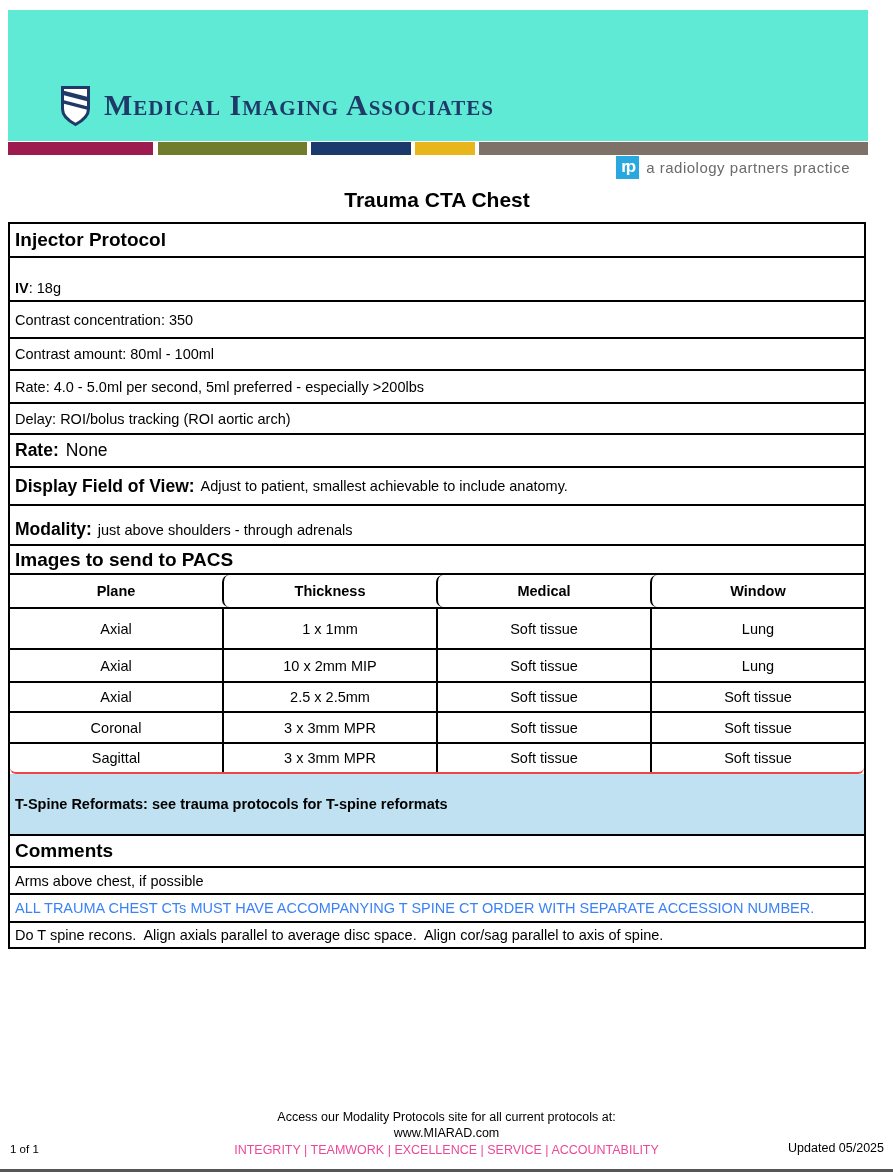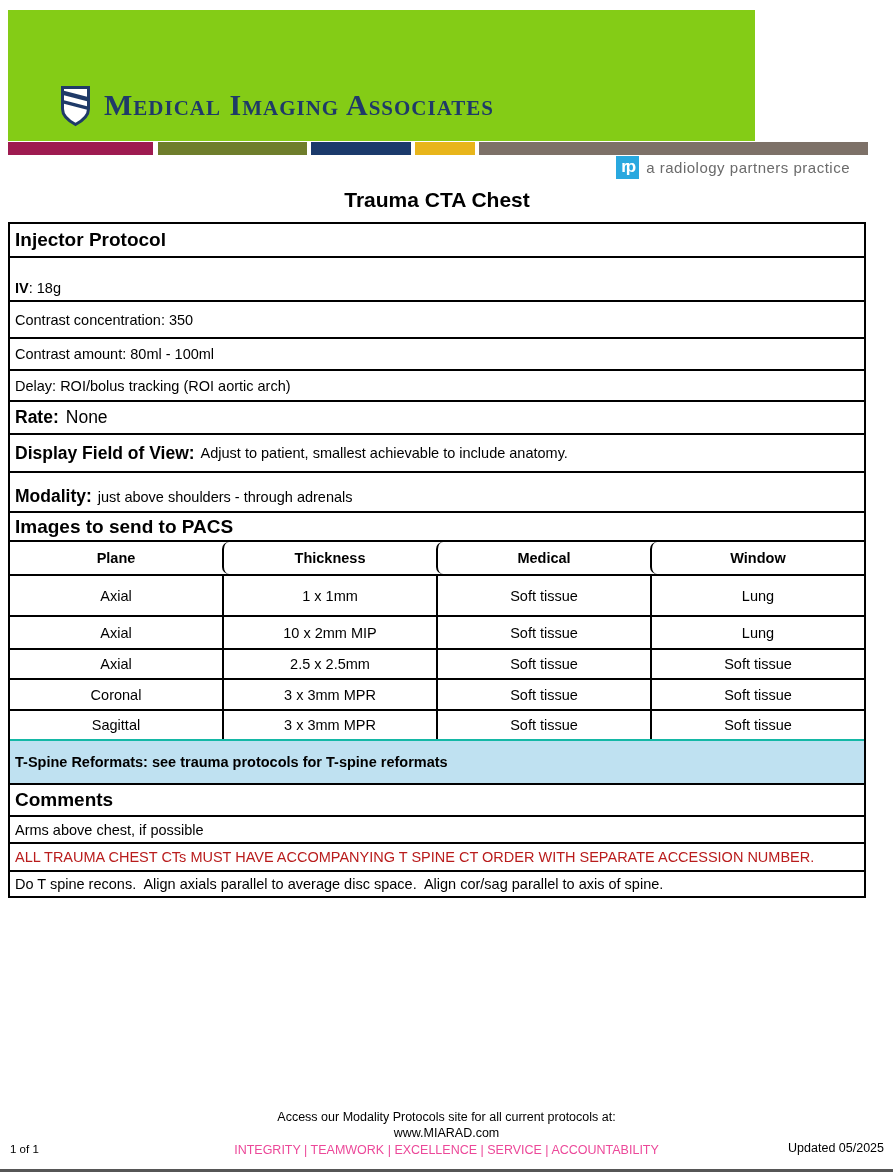--- a/index.html
+++ b/index.html
@@ -8,22 +8,22 @@
     position:relative;
     width:893px; height:1172px;
     font-family:"Liberation Sans", sans-serif;
     color:#000;
     overflow:hidden;
   }
 
   
   .masthead {
     position:absolute; left:8px; top:10px;
-    width:747px; height:131px;
-    background:#84cc16;
+    width:860px; height:131px;
+    background:#5eead4;
   }
   .logo-row {
     position:absolute; left:52px; bottom:10px;
     display:flex; align-items:center; gap:13px;
   }
   .brand-name {
     font-family:"Liberation Serif", serif;
     font-variant:small-caps;
     font-weight:bold;
     font-size:30px;
@@ -88,59 +88,59 @@
   .h-injector { height:34px; }
   .h-iv       { height:44px; }
   .h-conc     { height:37px; }
   .h-amt      { height:32px; }
   .h-rate     { height:33px; }
   .h-delay    { height:31px; }
   .h-oral     { height:33px; }
   .h-dfov     { height:38px; }
   .h-cov      { height:40px; }
   .h-pacs     { height:29px; }
-  .h-tspine   { height:44px; }
+  .h-tspine   { height:62px; }
   .h-comments { height:32px; }
   .h-arms     { height:27px; }
   .h-red      { height:28px; }
   .h-dot      { height:24px; }
 
   .sec-head { font-size:19px; font-weight:bold; }
   .big-label { font-size:17.5px; font-weight:bold; }
   .big-value { font-size:17.5px; margin-left:7px; }
   .small-value { font-size:14.5px; margin-left:6px; }
 
   
   .pacs-grid { width:100%; }
   .grid-row {
     display:flex;
     border-bottom:2px solid #000;
   }
-  .grid-row:last-child { border-bottom:2px solid #14b8a6; }
+  .grid-row:last-child { border-bottom:2px solid #ef4444;border-radius:6px; }
   .grid-row .cell {
     flex:1;
     display:flex; align-items:center; justify-content:center;
     text-align:center;
     border-left:2px solid #000;
     font-size:14.5px;
   }
   .grid-row .cell:first-child { border-left:none; }
   .grid-row.gh .cell { font-weight:bold;border-radius:7px; }
   .gh  { height:34px; }
   .gr0 { height:41px; }
   .gr1 { height:33px; }
   .gr2 { height:30px; }
   .gr3 { height:31px; }
   .gr4 { height:30px; }
 
   .tspine {
     background:#bfe1f1;
     font-weight:bold;
   }
-  .red-line { color:#b91c1c; }
+  .red-line { color:#3b82f6; }
   .comment-text { white-space:pre-wrap; }
 
   
   .footer-access, .footer-site, .footer-values {
     position:absolute; left:0; width:100%;
     text-align:center; font-size:12.5px;
   }
   .footer-access { top:1110px; }
   .footer-site   { top:1126px; }
   .footer-values { top:1143px; color:#ec4899; }
@@ -194,20 +194,21 @@
   <div class="row h-injector">
     <span class="sec-head">Injector Protocol</span>
   </div>
 
   <div class="row h-iv bottom">
     <span><b>IV</b><span>: 18g</span></span>
   </div>
 
   <div class="row h-conc">Contrast concentration: 350</div>
   <div class="row h-amt">Contrast amount: 80ml - 100ml</div>
+  <div class="row h-rate">Rate: 4.0 - 5.0ml per second, 5ml preferred - especially &gt;200lbs</div>
   <div class="row h-delay">Delay: ROI/bolus tracking (ROI aortic arch)</div>
 
   <div class="row h-oral">
     <span class="big-label">Rate:</span>
     <span class="big-value">None</span>
   </div>
 
   <div class="row h-dfov">
     <span class="big-label">Display Field of View:</span>
     <span class="small-value">Adjust to patient, smallest achievable to include anatomy.</span>

